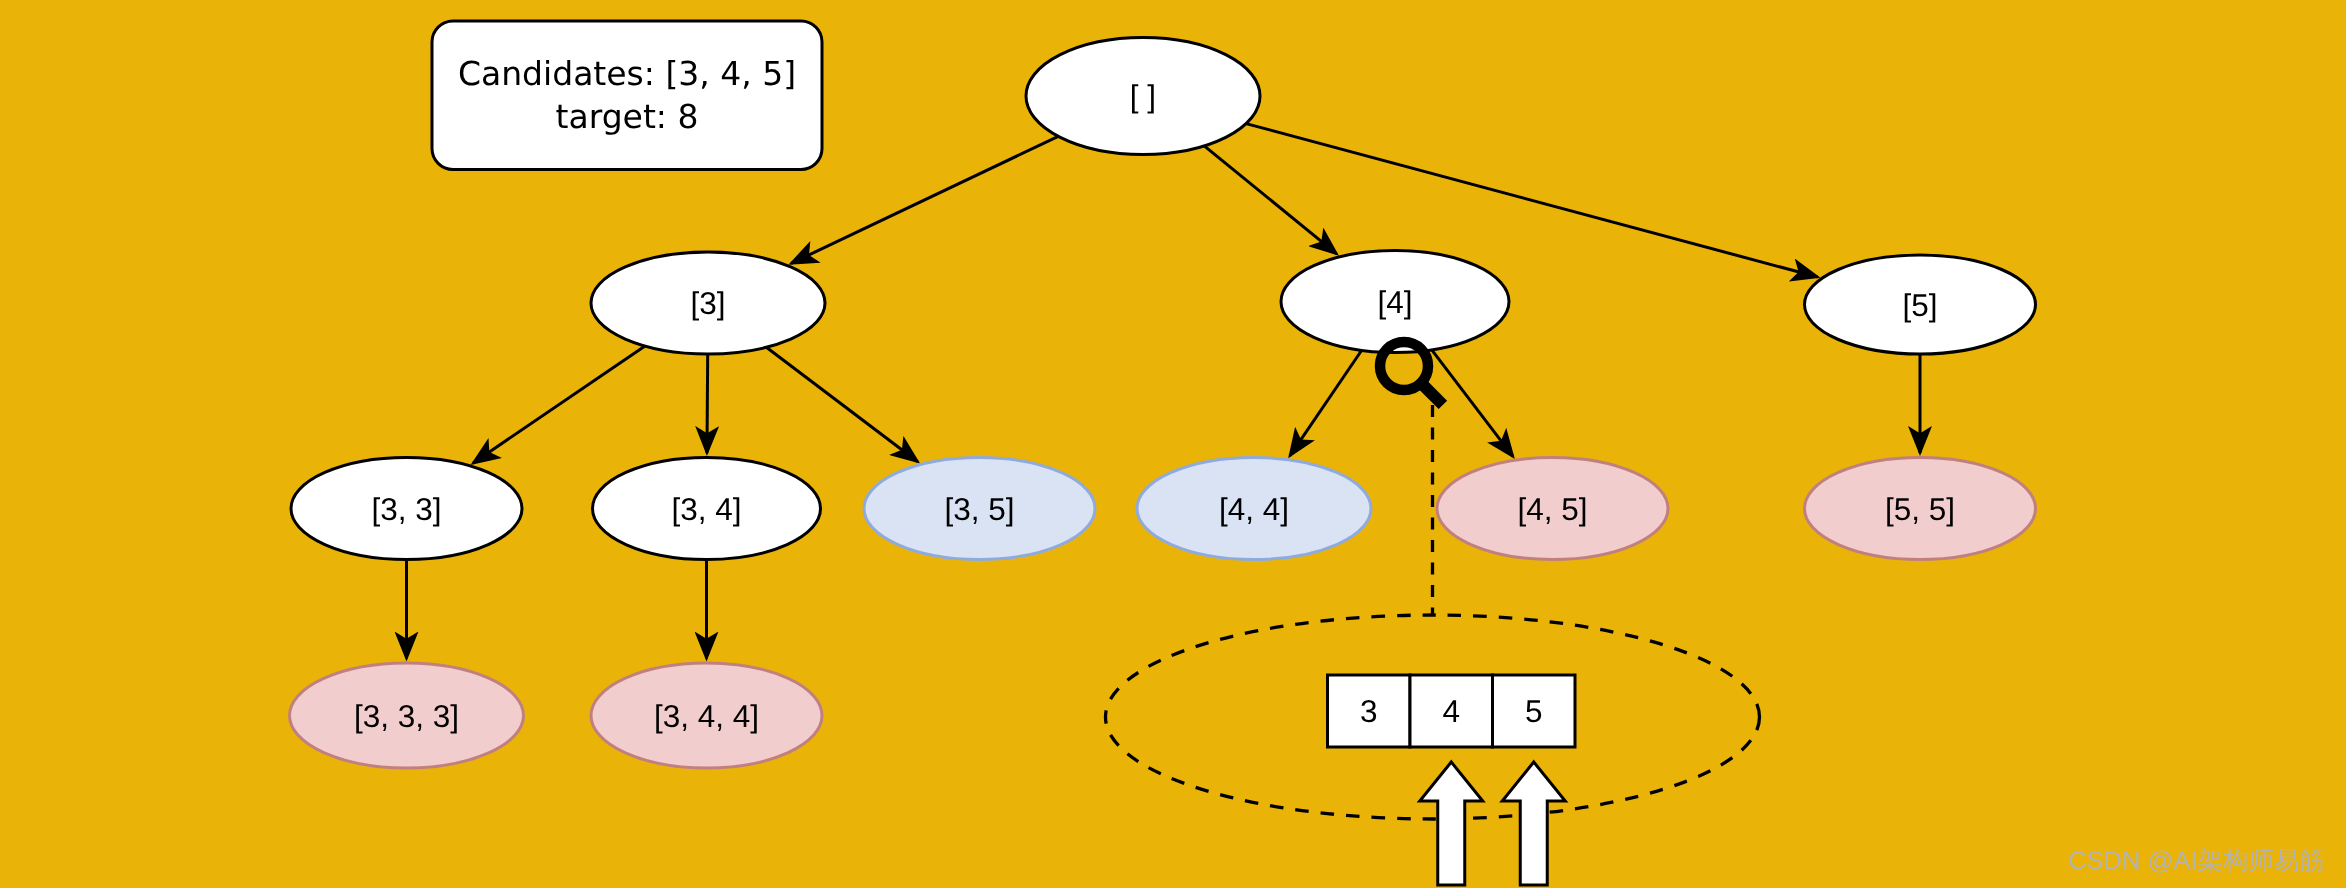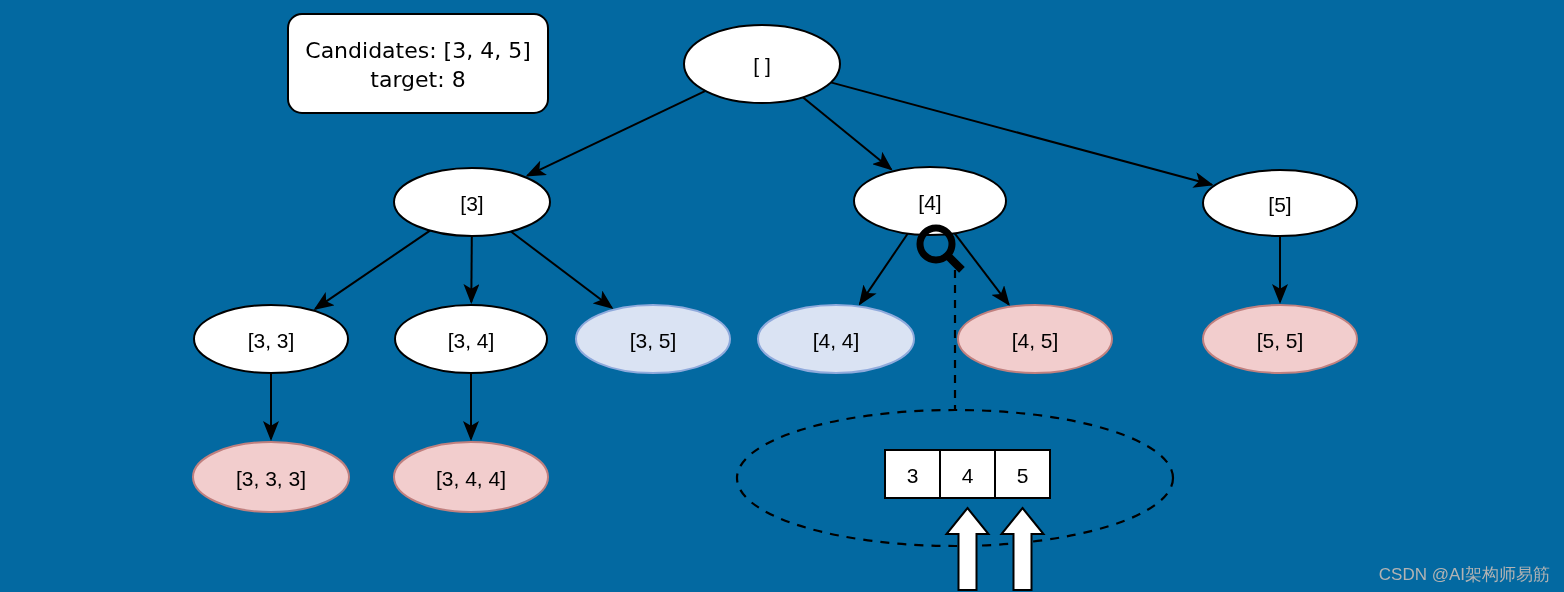--- a/index.html
+++ b/index.html
@@ -7,21 +7,21 @@
     padding: 0;
     background: #ffffff;
   }
   body {
     font-family: "Liberation Sans", sans-serif;
   }
   #canvas-root {
     position: relative;
     width: 1564px;
     height: 592px;
-    background: #0369a1;
+    background: #eab308;
     overflow: hidden;
   }
   svg#diagram {
     position: absolute;
     left: 0;
     top: 0;
     width: 1564px;
     height: 592px;
     display: block;
   }

